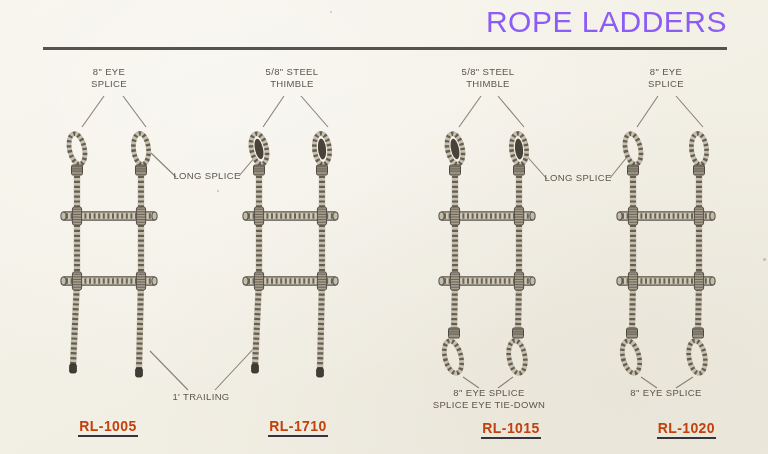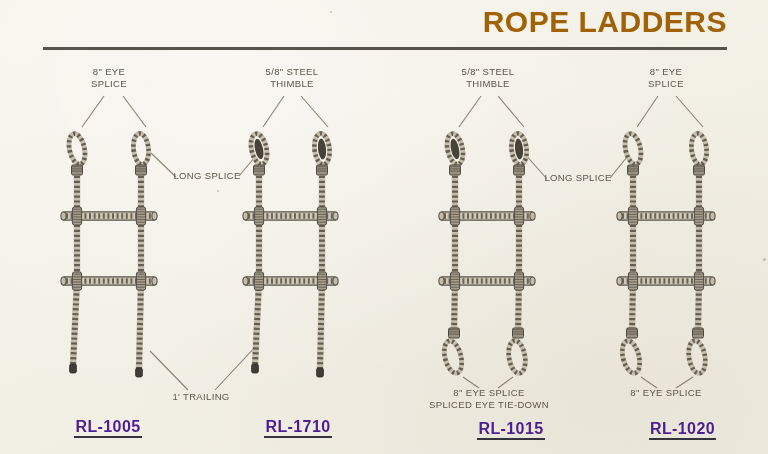--- a/index.html
+++ b/index.html
@@ -11,32 +11,32 @@
   }
   .page {
     position:absolute; inset:0;
     background:
       radial-gradient(ellipse at 28% 18%, rgba(255,255,255,.40), transparent 62%),
       radial-gradient(ellipse at 80% 85%, rgba(210,203,185,.25), transparent 55%),
       linear-gradient(158deg,#f6f3ea 0%,#f2efe5 55%,#efece1 100%);
   }
   .title {
     position:absolute; top:5px; right:41px;
-    font-size:30px; font-weight:bold; letter-spacing:.5px;
-    color:#a16207; white-space:nowrap;
+    font-size:30px; font-weight:normal; letter-spacing:.5px;
+    color:#8b5cf6; white-space:nowrap;
   }
   .rule { position:absolute; left:43px; right:41px; top:47px; height:2.6px; background:#57524a; }
   .ann {
     position:absolute; text-align:center;
     color:#5c564b; font-size:9.5px; letter-spacing:.35px; line-height:12px;
     white-space:nowrap;
   }
   .model {
     position:absolute; text-align:center;
-    font-weight:bold; font-size:16px; letter-spacing:.4px; color:#4c1d95;
+    font-weight:bold; font-size:14px; letter-spacing:.4px; color:#c2410c;
   }
   .model span { border-bottom:2px solid #35343c; padding:0 1px 1px; }
   svg.art { position:absolute; left:0; top:0; }
   .speck { position:absolute; border-radius:50%; background:#8d8574; opacity:.45; }
 </style>
 </head>
 <body>
 
 <div class="page"></div>
 
@@ -268,21 +268,21 @@
 </div>
 
 <div class="ann" style="left:172px;top:170px;width:70px;">LONG SPLICE</div>
 <div class="ann" style="left:543px;top:172px;width:70px;">LONG SPLICE</div>
 
 <div class="ann" style="left:141px;top:391px;width:120px;">
   <div>1' TRAILING</div>
 </div>
 <div class="ann" style="left:419px;top:387px;width:140px;">
   <div>8" EYE SPLICE</div>
-  <div>SPLICED EYE TIE-DOWN</div>
+  <div>SPLICE EYE TIE-DOWN</div>
 </div>
 <div class="ann" style="left:601px;top:387px;width:130px;">
   <div>8" EYE SPLICE</div>
 </div>
 
 <div class="model" style="left:58px;top:418px;width:100px;">
   <span>RL-1005</span>
 </div>
 <div class="model" style="left:248px;top:418px;width:100px;">
   <span>RL-1710</span>

